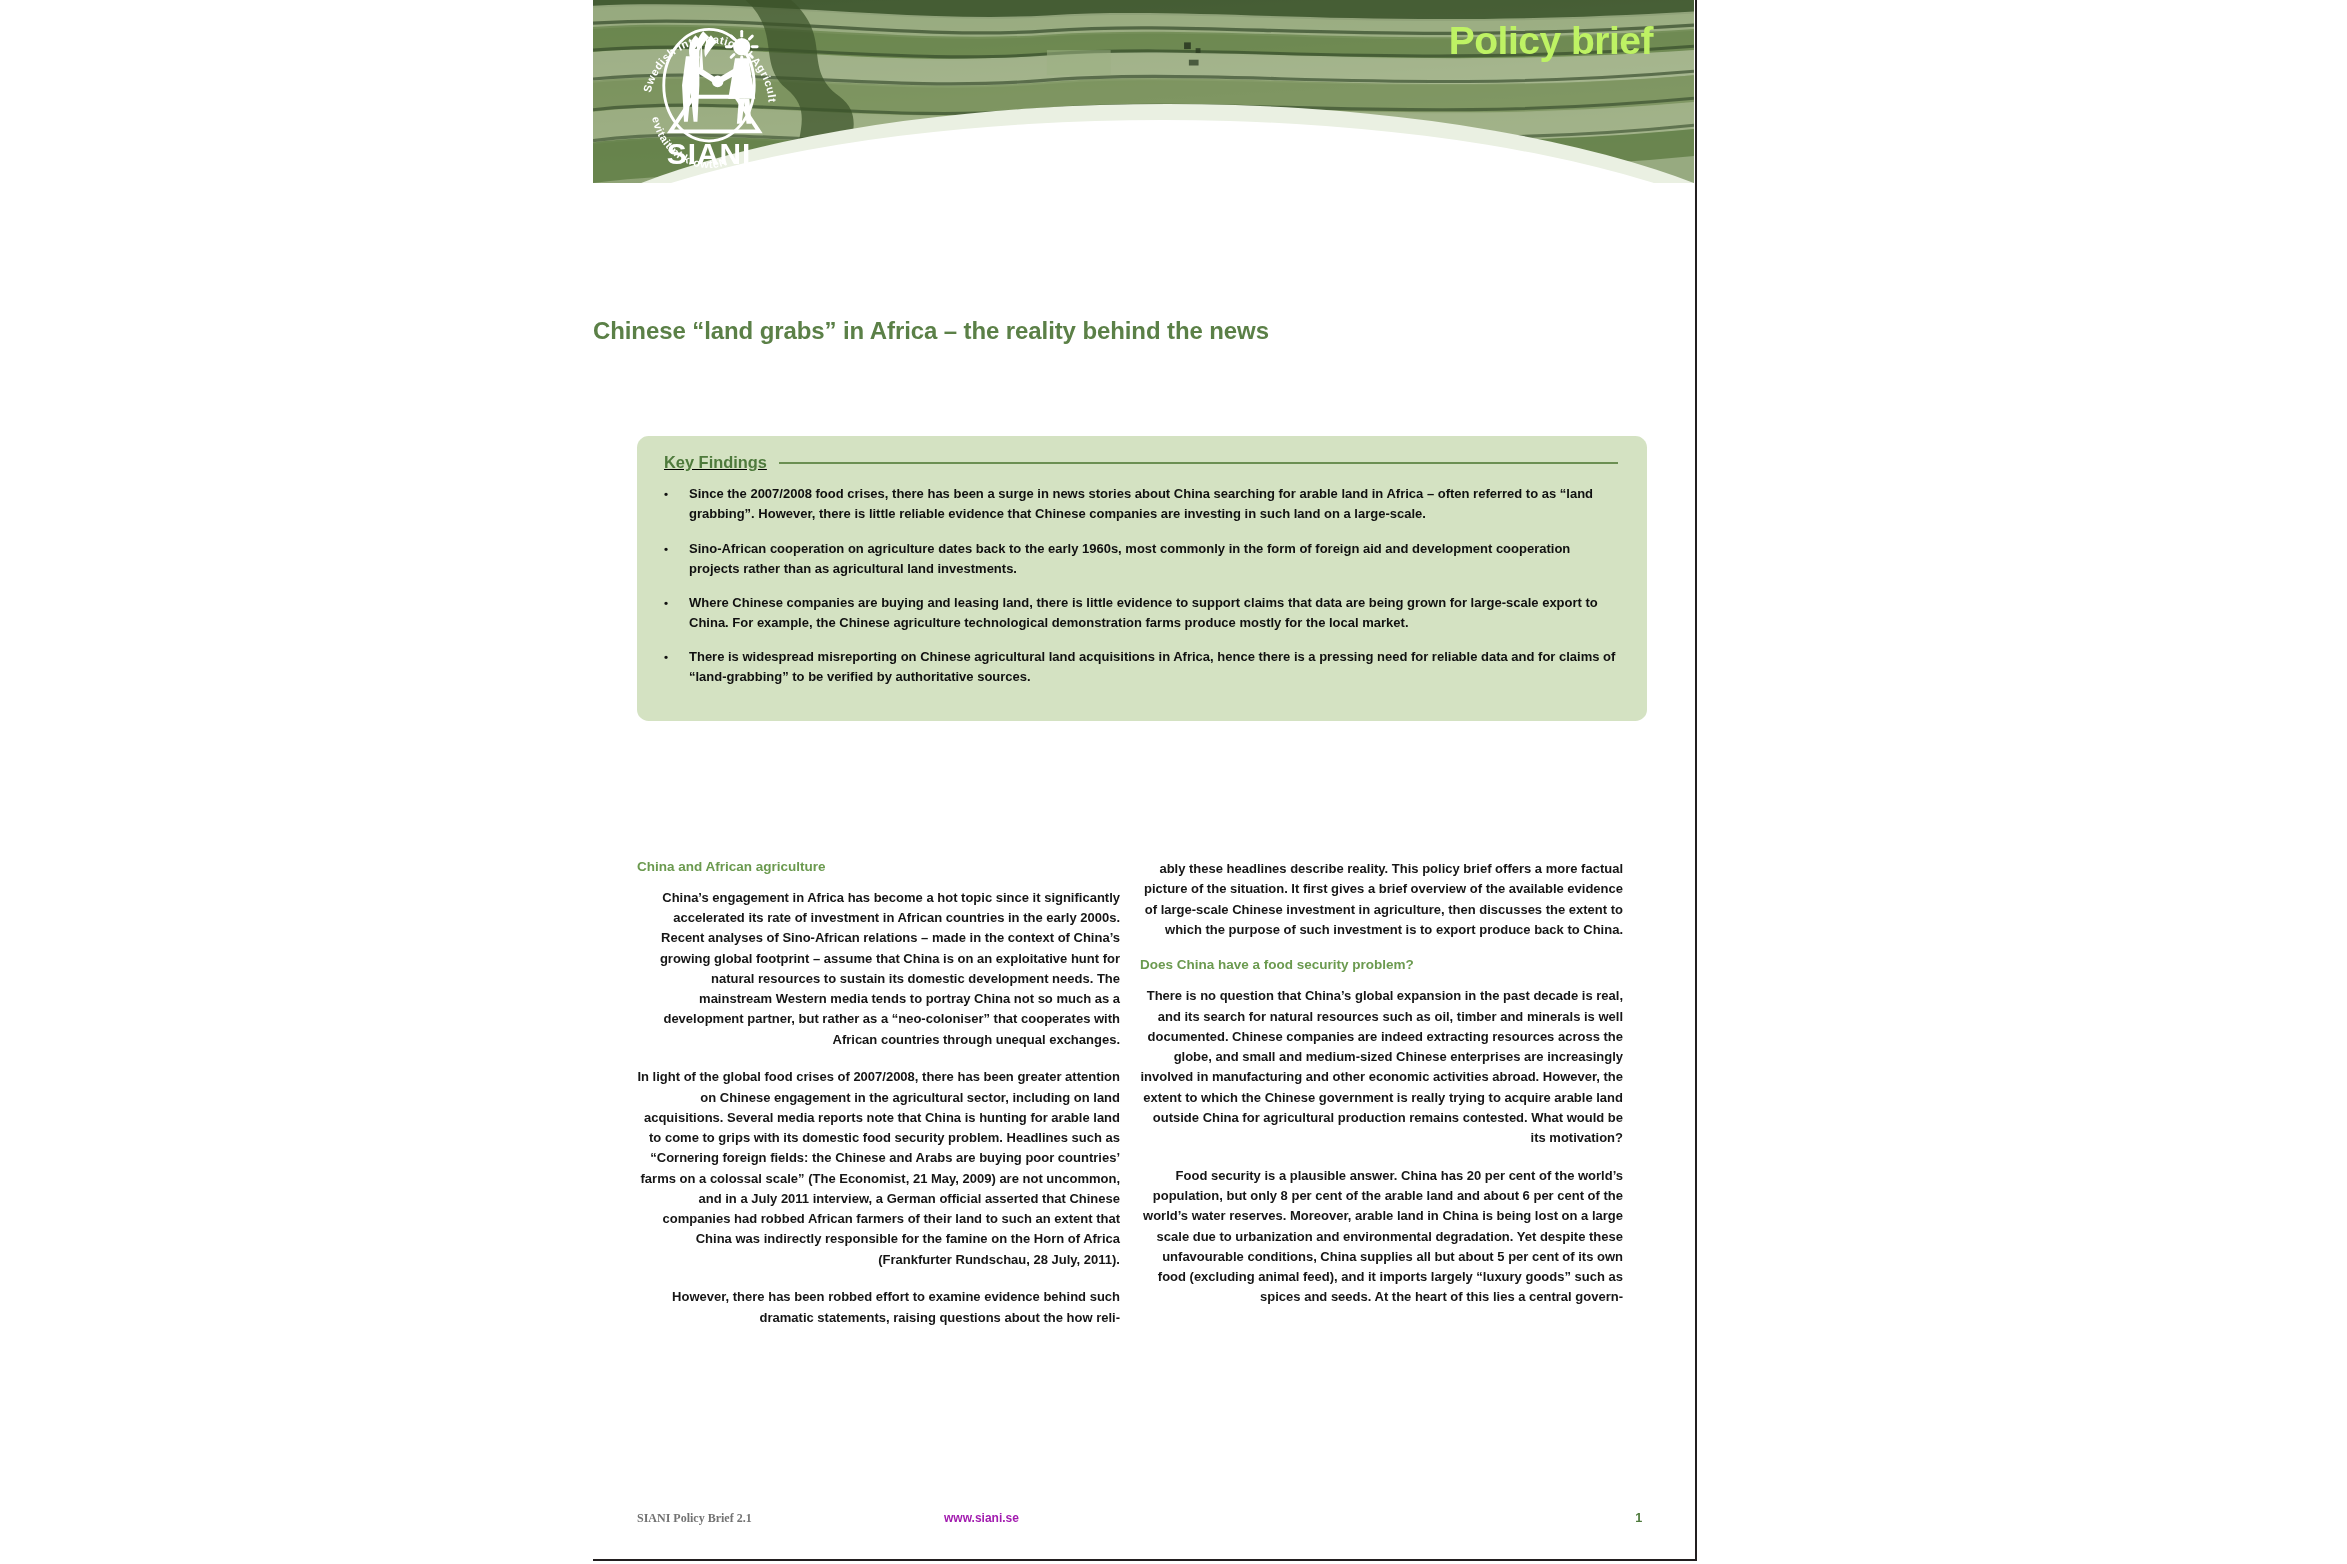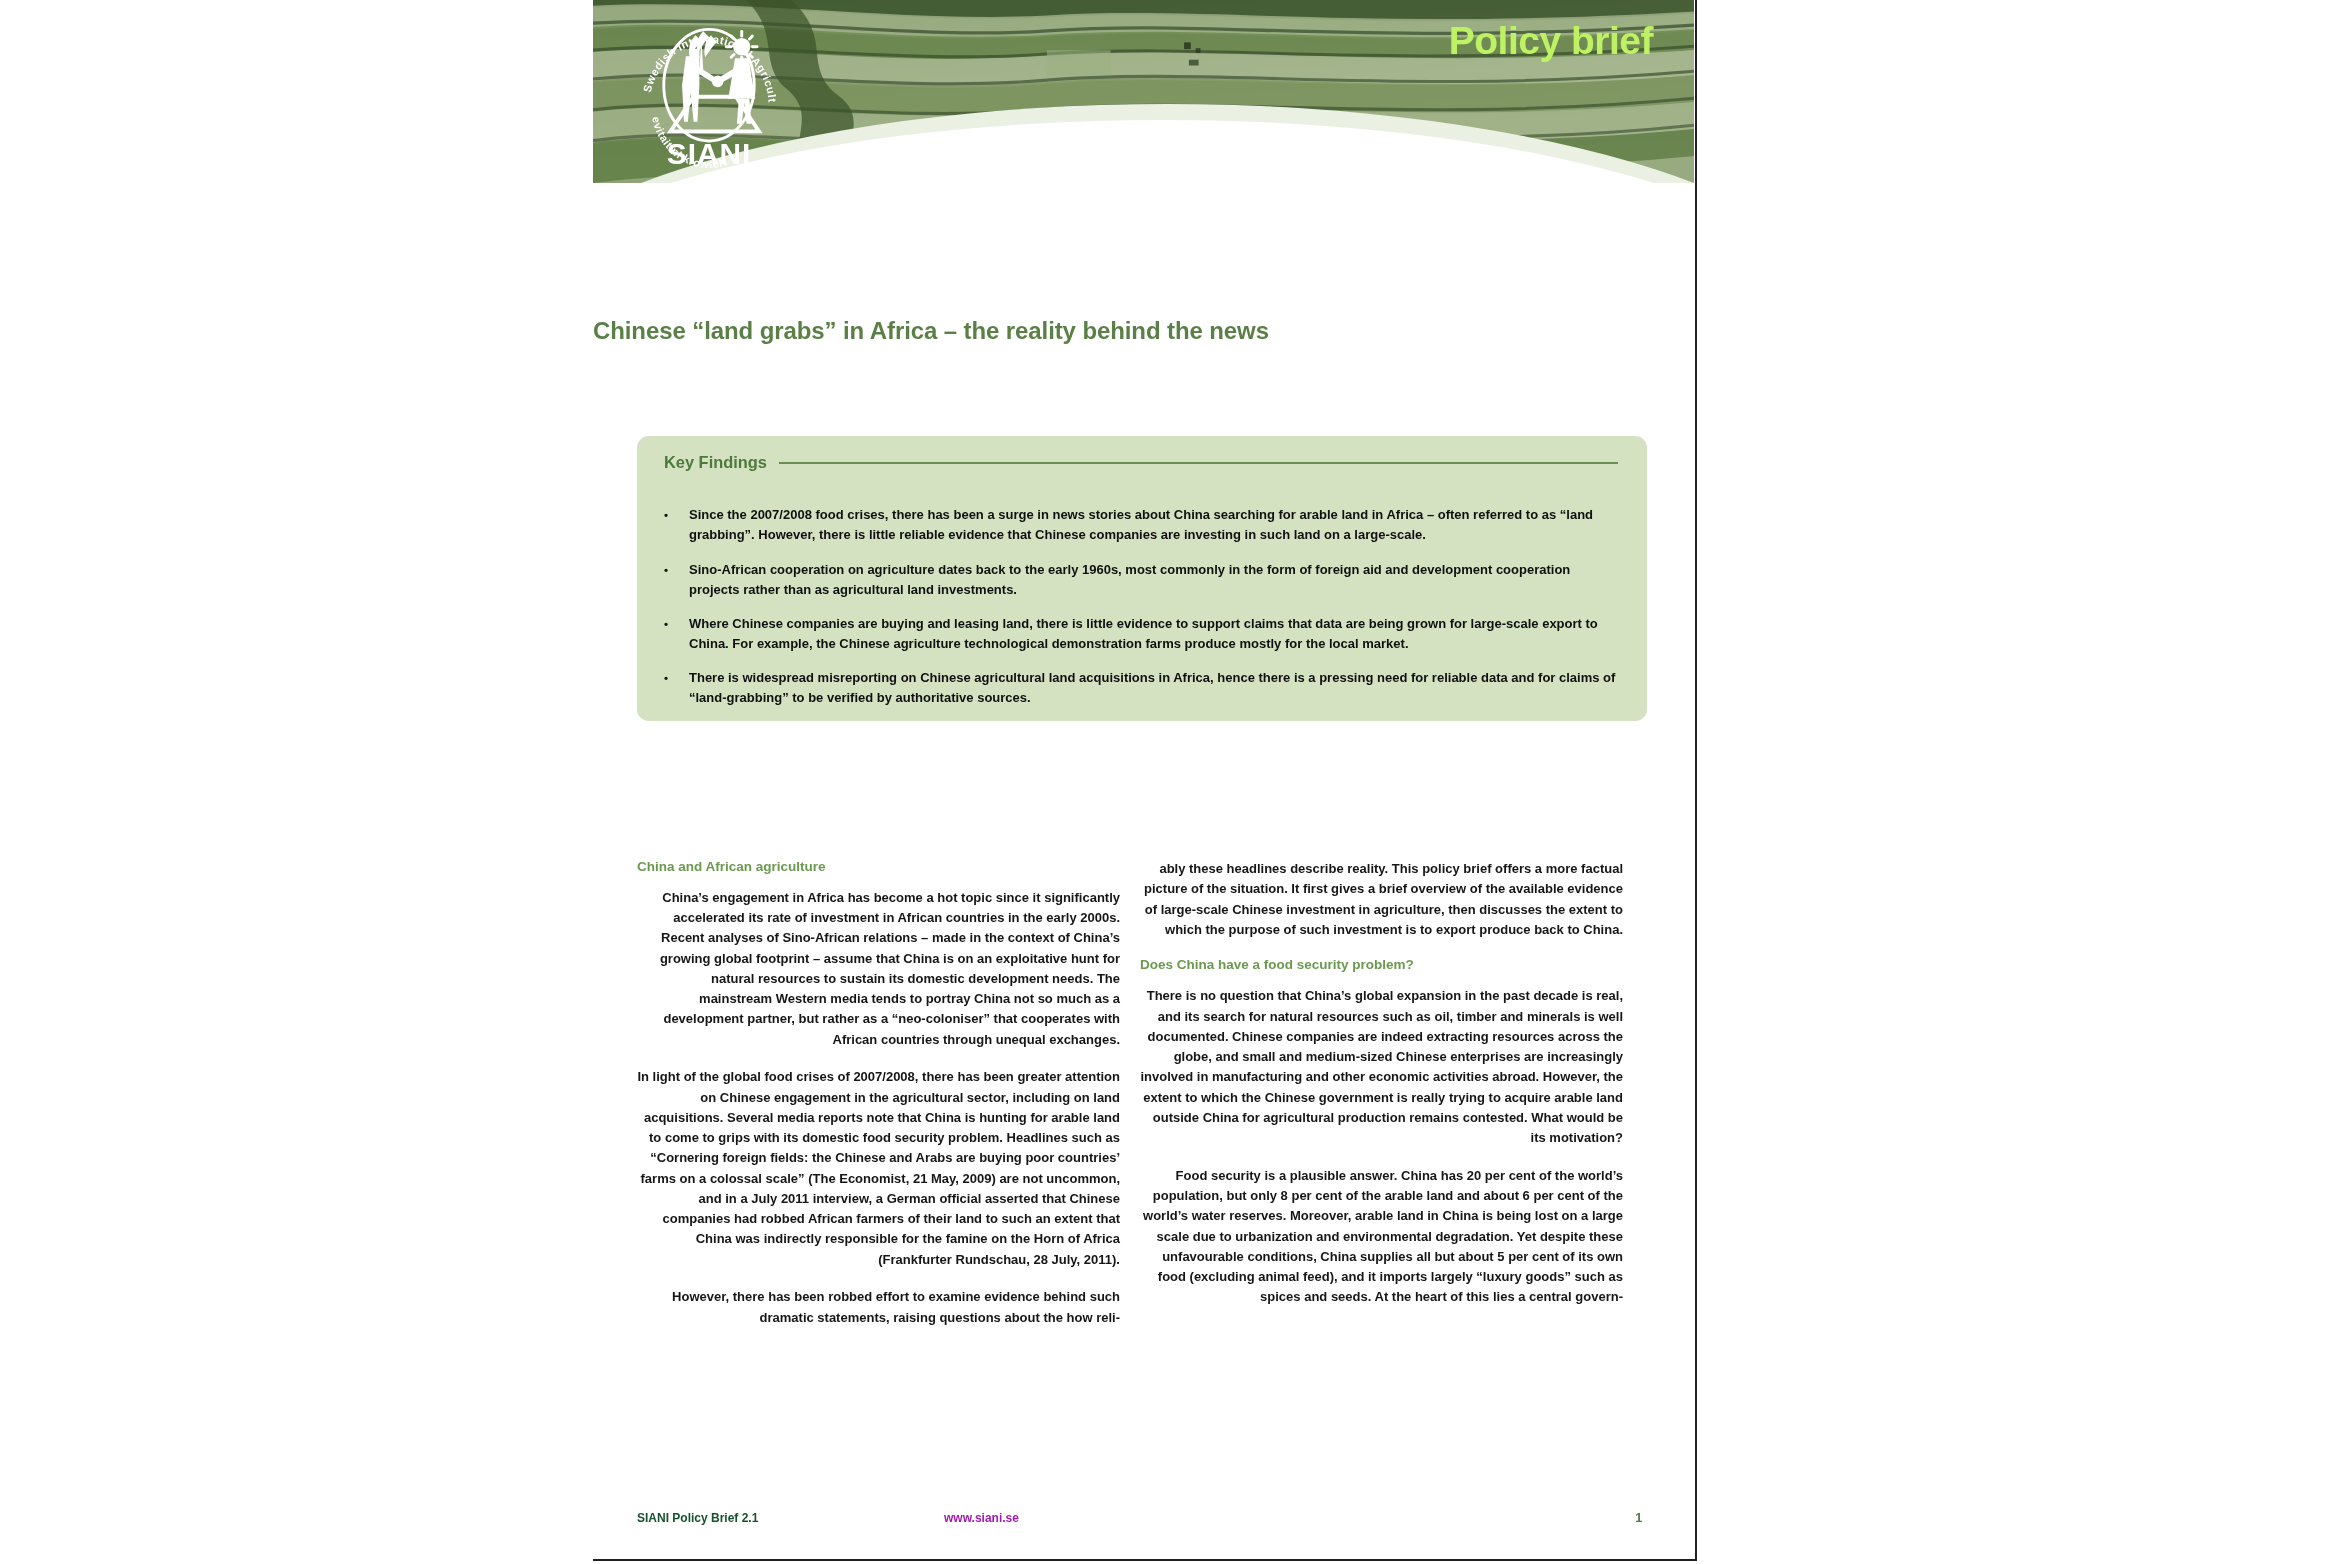--- a/index.html
+++ b/index.html
@@ -108,21 +108,22 @@
     width: 1010px;
     height: 285px;
     background: #d4e2c2;
     border-radius: 11.6px;
     padding: 17.4px 29px 9.7px 27px;
   }
   .kf-head {
     display: flex;
     align-items: center;
     gap: 11.6px;
-    margin-bottom: 33px;
+    margin-bottom: 12px;
+    text-decoration: underline;
   }
   .kf-head-text {
     color: #4e7a3c;
     font-size: 16.4px;
     font-weight: bold;
     white-space: nowrap;
   }
   .kf-rule {
     flex: 1;
     height: 1.4px;
@@ -176,21 +177,21 @@
   
   .footer {
     position: absolute;
     left: 44px;
     bottom: 29px;
     width: 1010px;
     height: 19.3px;
   }
   .foot-left {
     position: absolute; left: 0; top: 0;
-    color: #14532d; font-size: 12px; font-weight: bold;
+    color: #737373; font-size: 12px; font-weight: bold; font-family: Liberation Serif, serif;
   }
   .foot-mid {
     position: absolute; left: 307px; top: 0;
     color: #a21caf; font-size: 12px; font-weight: bold;
   }
   .foot-right {
     position: absolute; right: 4.8px; top: 0;
     color: #4e7a3c; font-size: 12.6px; font-weight: bold;
   }
 </style>

